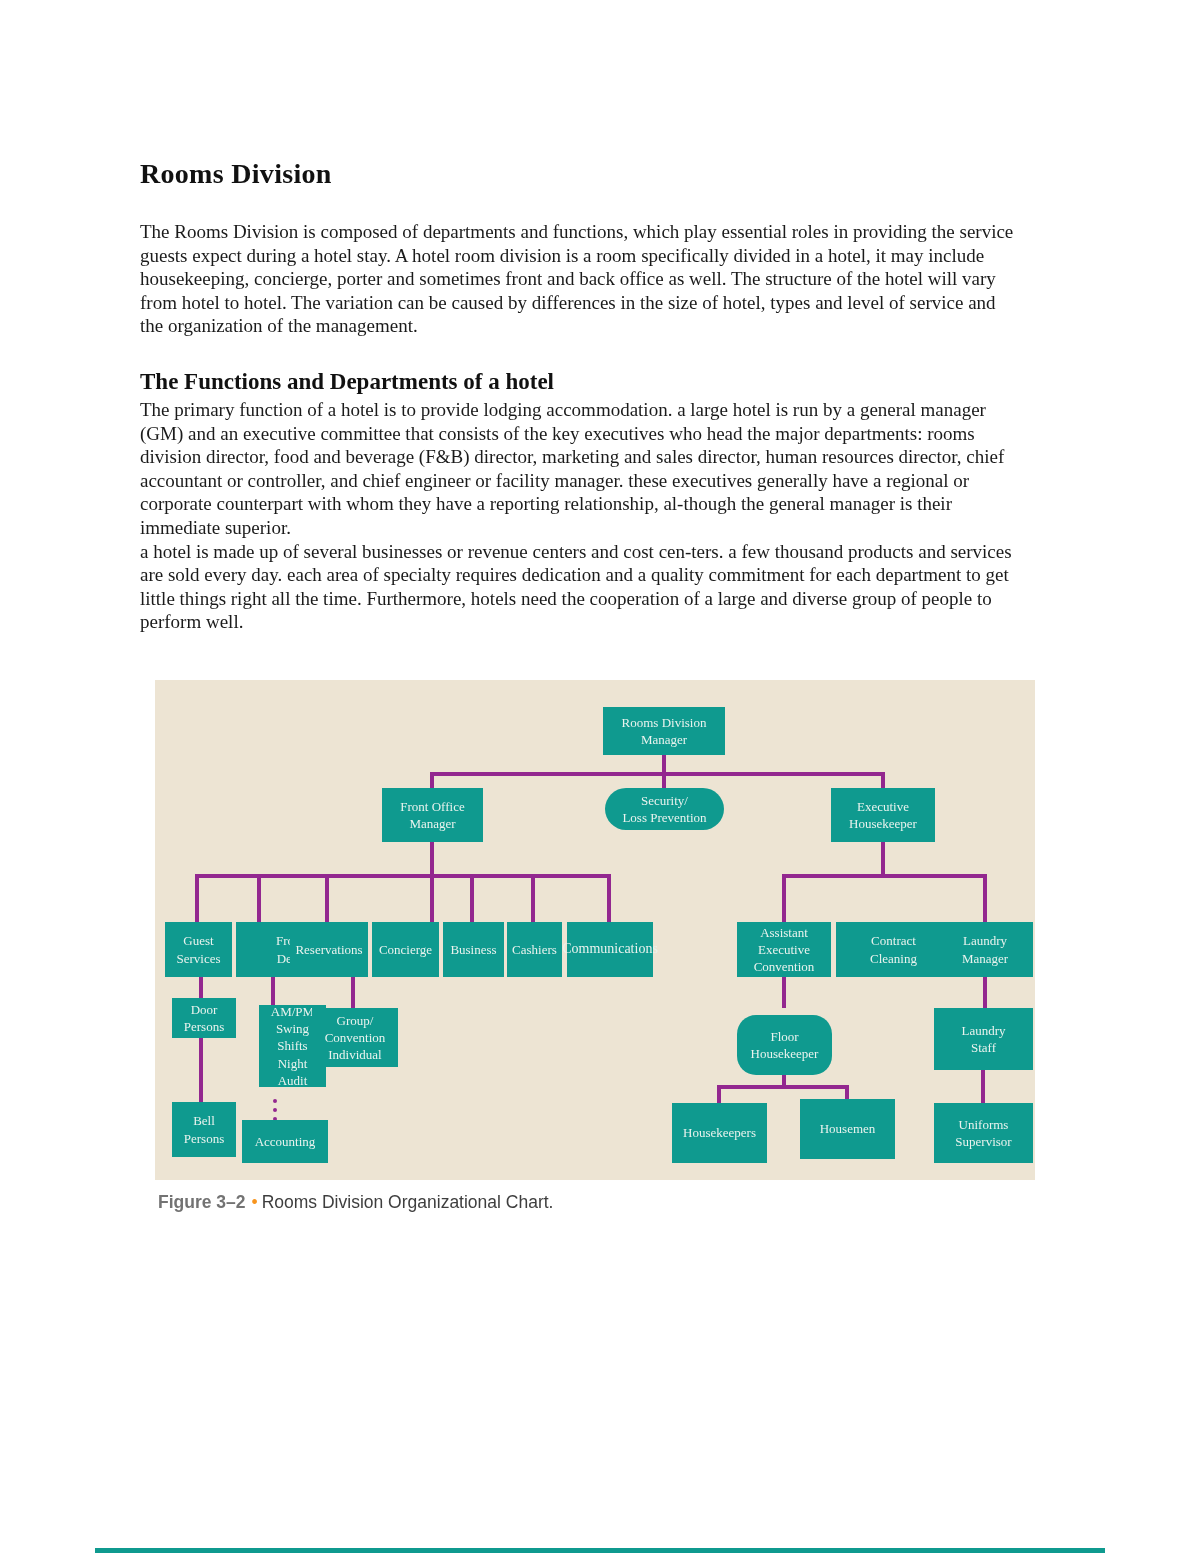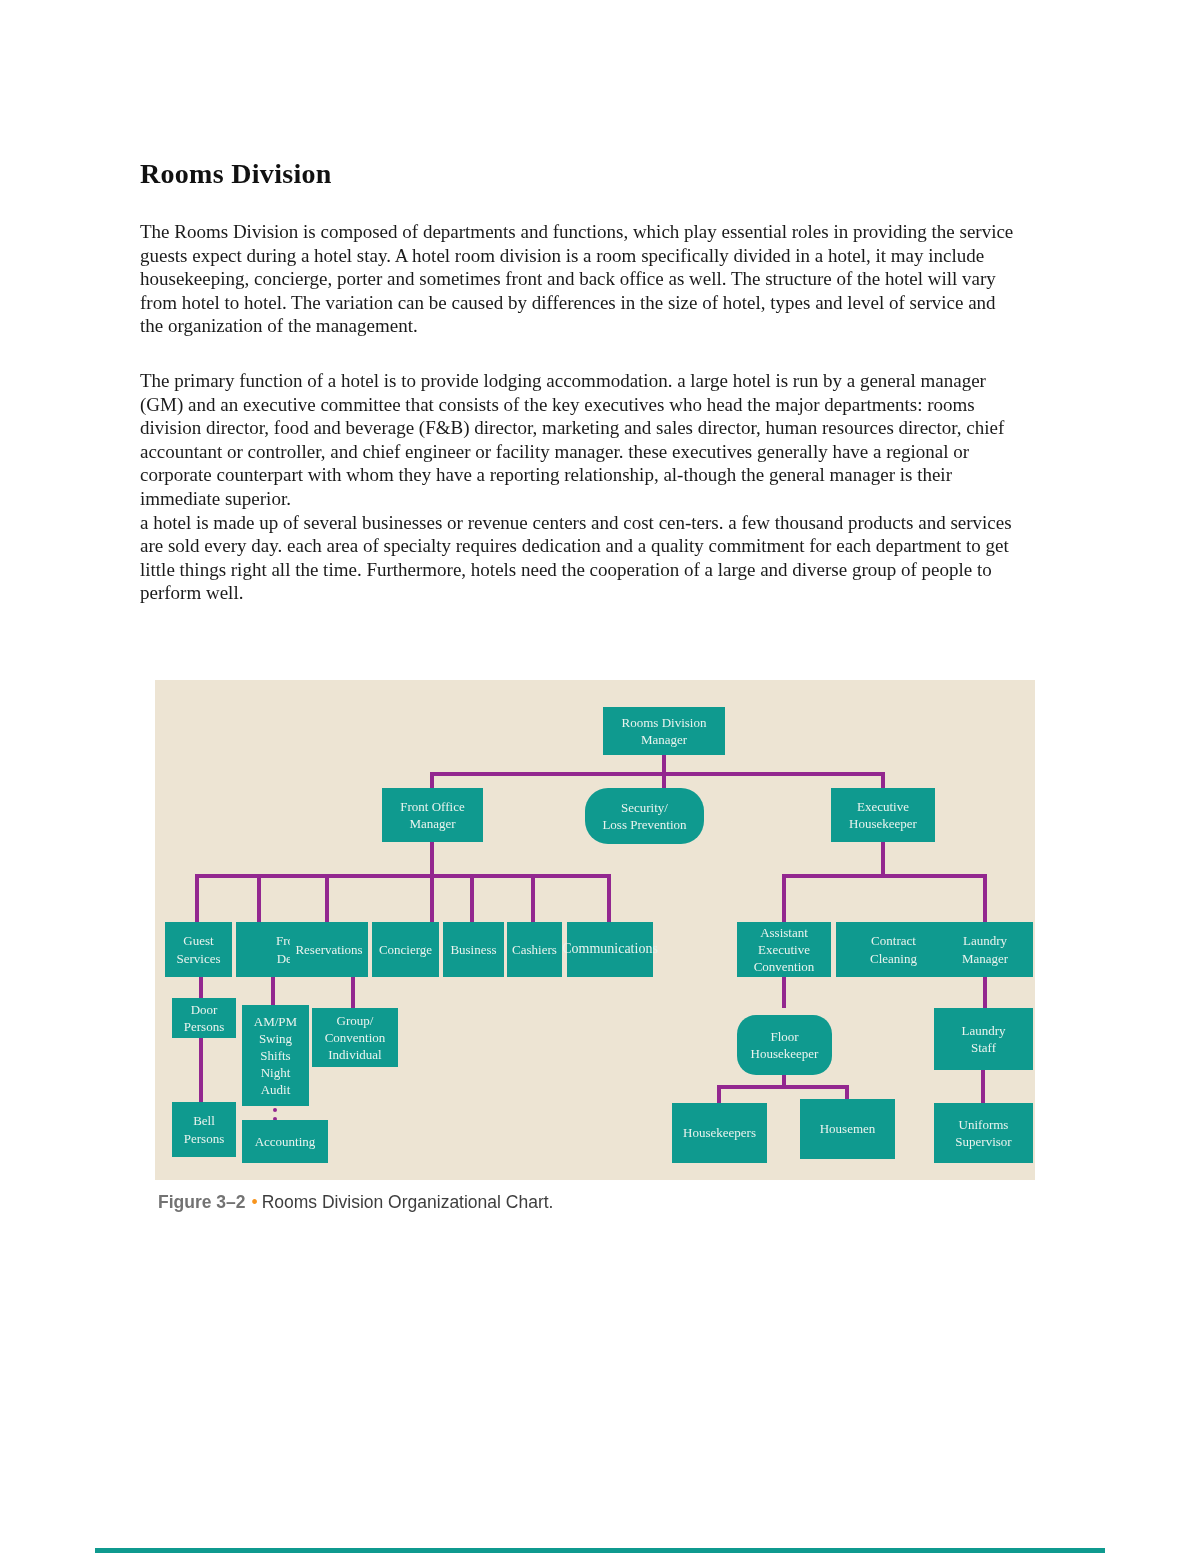--- a/index.html
+++ b/index.html
@@ -38,20 +38,21 @@
   .bottom-edge{
     position:absolute;left:95px;top:1548px;width:1010px;height:5px;background:#0f9a8f;
   }
 </style>
 </head>
 <body>
 
 <div class="textcol">
   <h1 class="doc-title">Rooms Division</h1>
   <p class="doc-para para-gap">The Rooms Division is composed of departments and functions, which play essential roles in providing the service guests expect during a hotel stay. A hotel room division is a room specifically divided in a hotel, it may include housekeeping, concierge, porter and sometimes front and back office as well. The structure of the hotel will vary from hotel to hotel. The variation can be caused by differences in the size of hotel, types and level of service and the organization of the management.</p>
+  <h2 class="doc-subtitle">The Functions and Departments of a hotel</h2>
   <p class="doc-para">The primary function of a hotel is to provide lodging accommodation. a large hotel is run by a general manager (GM) and an executive committee that consists of the key executives who head the major departments: rooms division director, food and beverage (F&amp;B) director, marketing and sales director, human resources director, chief accountant or controller, and chief engineer or facility manager. these executives generally have a regional or corporate counterpart with whom they have a reporting relationship, al-though the general manager is their immediate superior.</p>
   <p class="doc-para">a hotel is made up of several businesses or revenue centers and cost cen-ters. a few thousand products and services are sold every day. each area of specialty requires dedication and a quality commitment for each department to get little things right all the time. Furthermore, hotels need the cooperation of a large and diverse group of people to perform well.</p>
 </div>
 
 <div class="figure-panel">
 
   <div class="cline" style="left:507px;top:75px;width:4px;height:33px;"></div>
   <div class="cline" style="left:275px;top:92px;width:455px;height:4px;"></div>
   <div class="cline" style="left:275px;top:92px;width:4px;height:16px;"></div>
   <div class="cline" style="left:726px;top:92px;width:4px;height:16px;"></div>
@@ -74,21 +75,21 @@
   <div class="cline" style="left:627px;top:388px;width:4px;height:21px;"></div>
   <div class="cline" style="left:562px;top:405px;width:132px;height:4px;"></div>
   <div class="cline" style="left:562px;top:405px;width:4px;height:18px;"></div>
   <div class="cline" style="left:690px;top:405px;width:4px;height:18px;"></div>
   <div class="cline" style="left:826px;top:390px;width:4px;height:33px;"></div>
 
   <div class="node" style="left:448px;top:27px;width:122px;height:48px;">Rooms Division
 Manager</div>
   <div class="node" style="left:227px;top:108px;width:101px;height:54px;">Front Office
 Manager</div>
-  <div class="node" style="left:430px;top:108px;width:119px;height:56px;border-radius:23px;">Security/
+  <div class="node" style="left:450px;top:108px;width:119px;height:42px;border-radius:23px;">Security/
 Loss Prevention</div>
   <div class="node" style="left:676px;top:108px;width:104px;height:54px;">Executive
 Housekeeper</div>
   <div class="node" style="left:10px;top:242px;width:67px;height:55px;">Guest
 Services</div>
   <div class="node" style="left:81px;top:242px;width:50px;height:55px;padding-left:29px;">Front
 Desk</div>
   <div class="node" style="left:135px;top:242px;width:78px;height:55px;">Reservations</div>
   <div class="node" style="left:217px;top:242px;width:67px;height:55px;">Concierge</div>
   <div class="node" style="left:288px;top:242px;width:61px;height:55px;">Business</div>
@@ -96,21 +97,21 @@
   <div class="node node--sm" style="left:412px;top:242px;width:86px;height:55px;">Communications</div>
   <div class="node" style="left:582px;top:242px;width:94px;height:55px;">Assistant
 Executive
 Convention</div>
   <div class="node" style="left:681px;top:242px;width:95px;height:55px;padding-left:10px;">Contract
 Cleaning</div>
   <div class="node" style="left:782px;top:242px;width:96px;height:55px;">Laundry
 Manager</div>
   <div class="node" style="left:17px;top:318px;width:64px;height:40px;">Door
 Persons</div>
-  <div class="node" style="left:87px;top:325px;width:67px;height:101px;">AM/PM
+  <div class="node" style="left:104px;top:325px;width:67px;height:82px;">AM/PM
 Swing
 Shifts
 Night
 Audit</div>
   <div class="node" style="left:157px;top:328px;width:86px;height:59px;">Group/
 Convention
 Individual</div>
   <div class="node" style="left:17px;top:422px;width:64px;height:55px;">Bell
 Persons</div>
   <div class="node" style="left:87px;top:440px;width:86px;height:43px;text-align:center;">Accounting</div>

